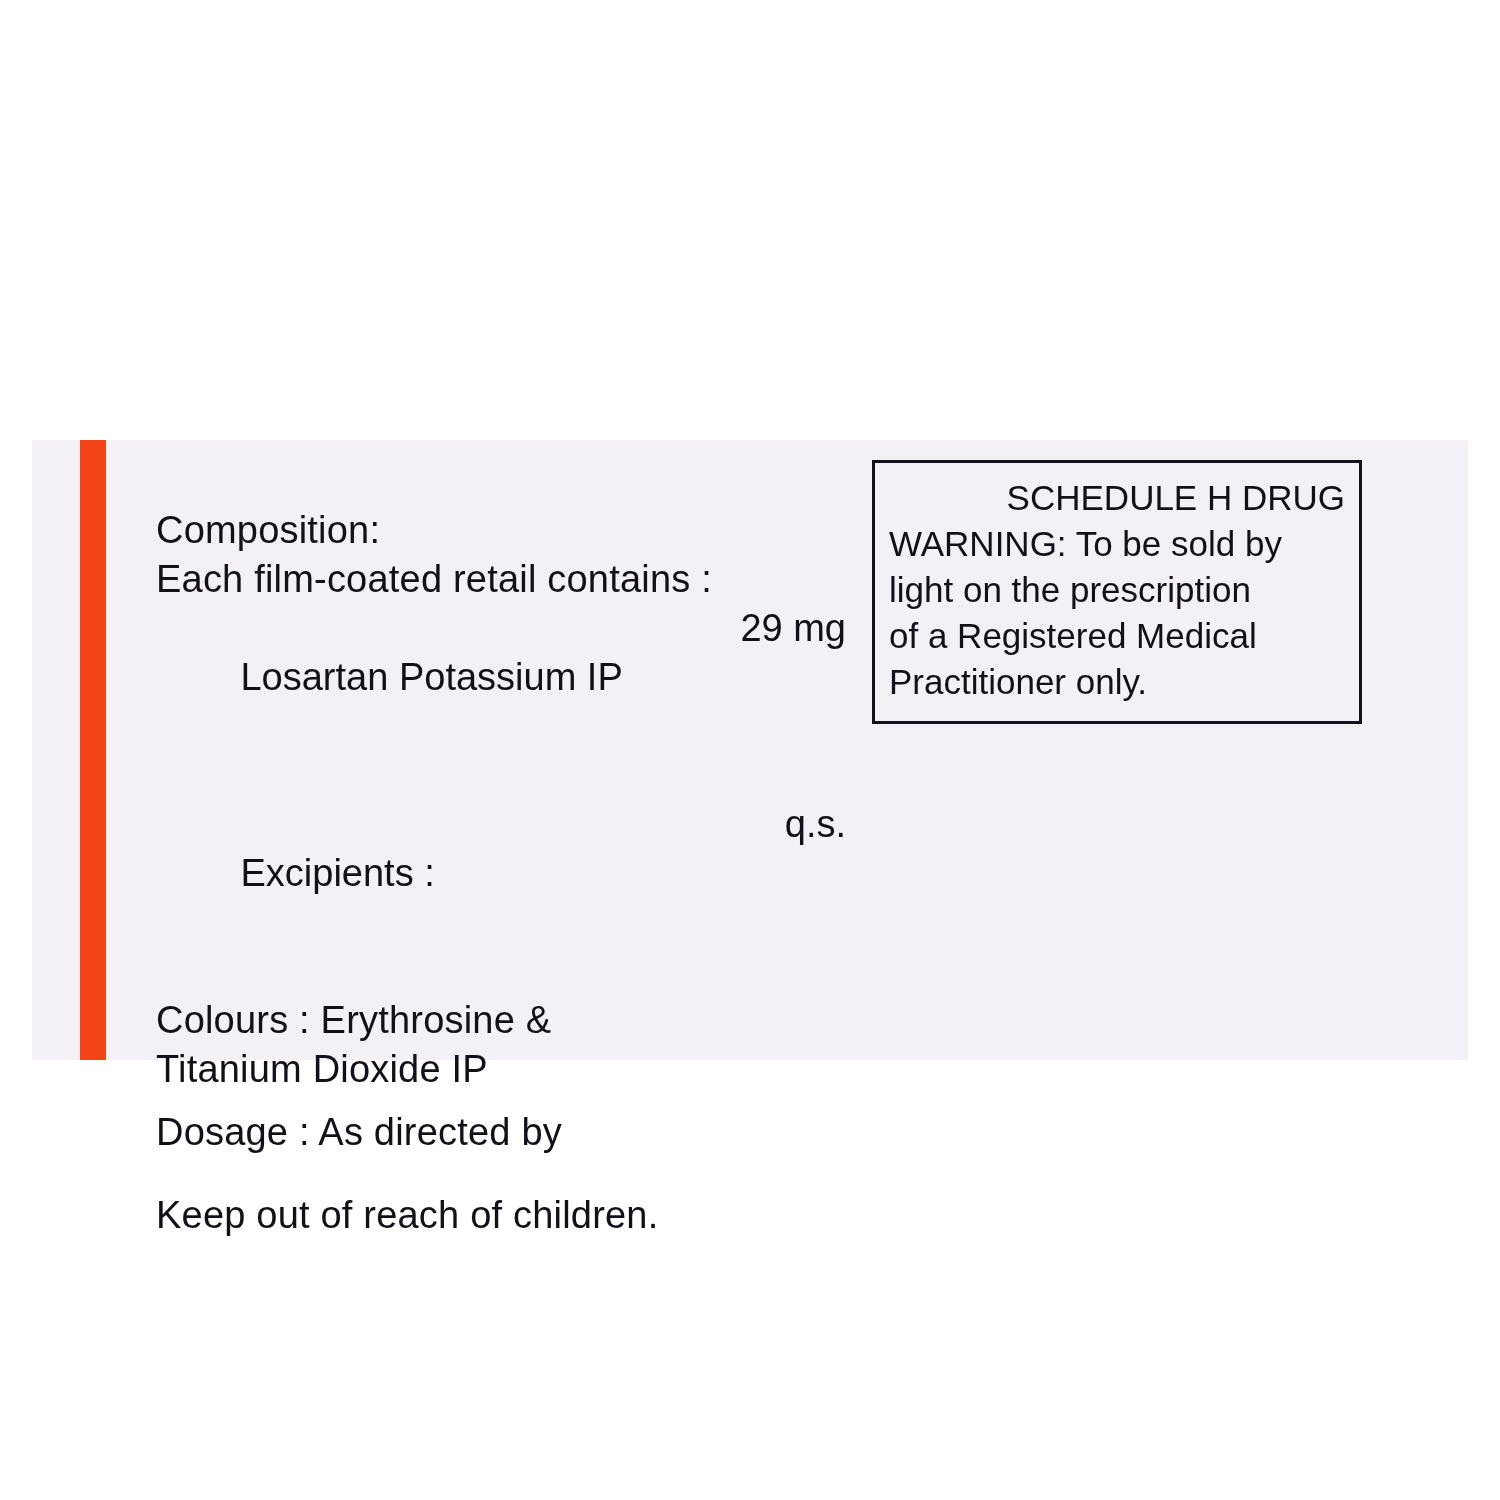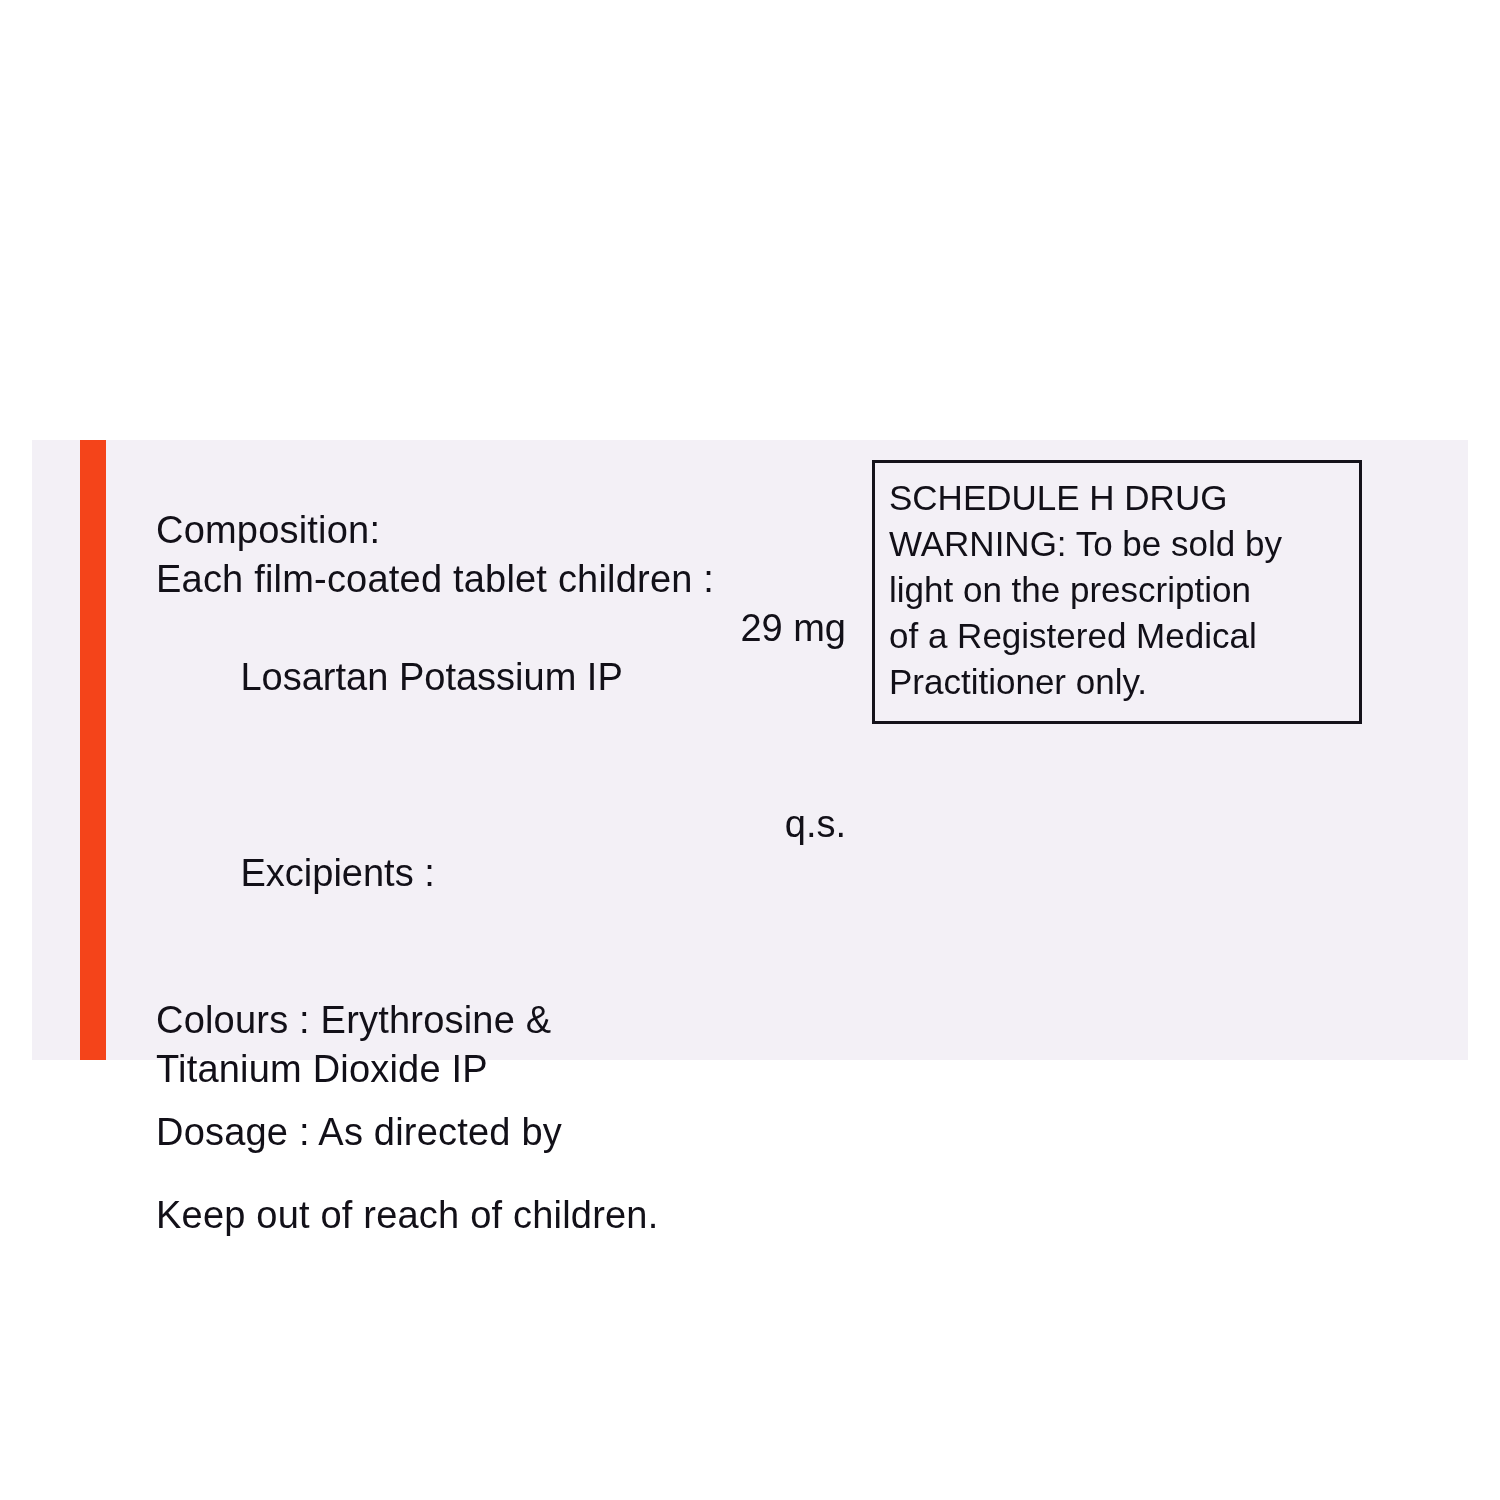--- a/index.html
+++ b/index.html
@@ -86,35 +86,35 @@
     border: 3px solid #14121a;
     padding: 12px 14px 16px 14px;
     box-sizing: border-box;
   }
   .warn-line {
     font-size: 35px;
     line-height: 46px;
     color: #121018;
     white-space: pre;
   }
-  .warn-line.center { text-align: left; }
+  .warn-line.center { text-align: right; }
 </style>
 </head>
 <body>
 
 <div class="panel">
 
   <div class="accent-bar"></div>
 
   <div class="content">
 
     <div class="left-col">
 
       <div class="line">Composition:</div>
-      <div class="line">Each film-coated tablet children :</div>
+      <div class="line">Each film-coated retail contains :</div>
 
       <div class="row">
         <span>Losartan Potassium IP</span>
         <span class="val">29 mg</span>
       </div>
 
       <div class="row">
         <span>Excipients :</span>
         <span class="val qs">q.s.</span>
       </div>

